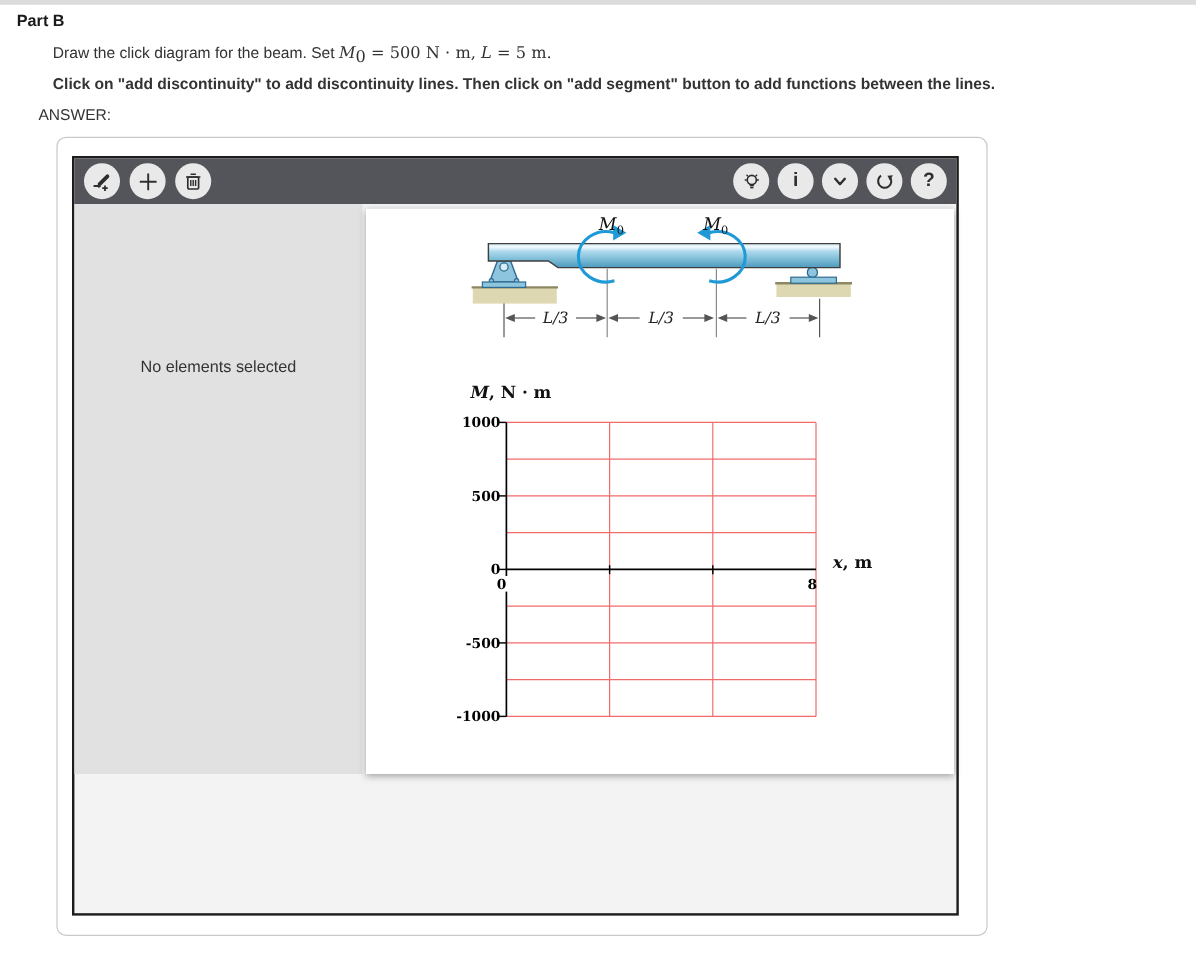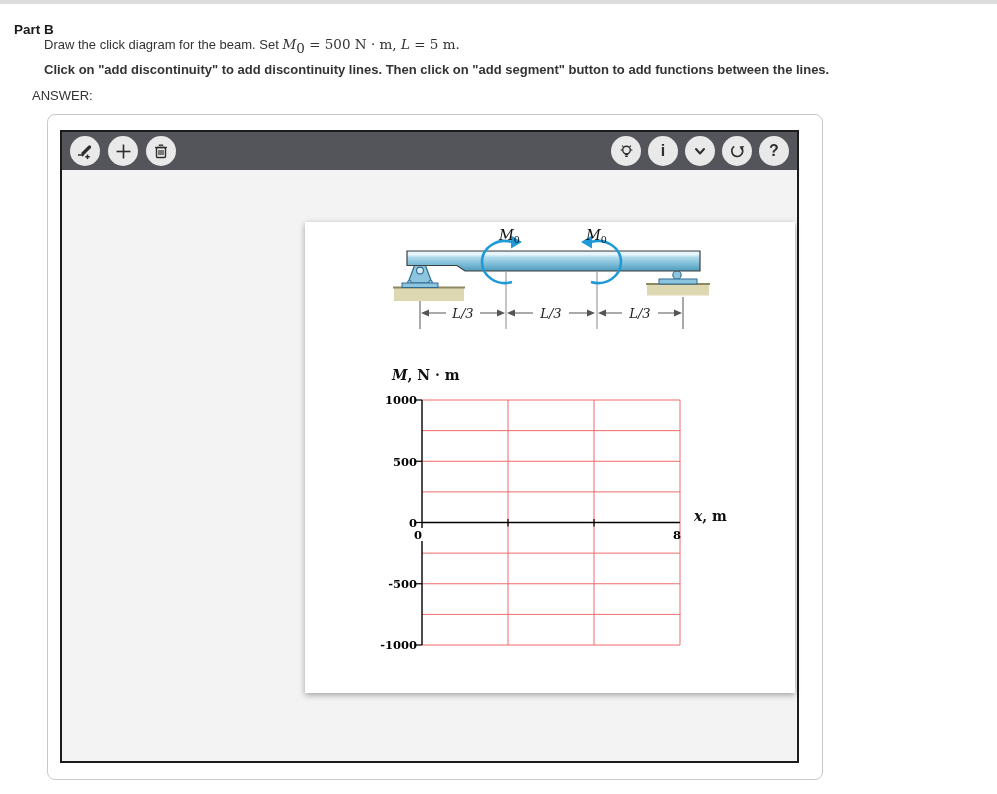--- a/index.html
+++ b/index.html
@@ -1,19 +1,19 @@
 <!DOCTYPE html>
 <html><head>
 <meta charset="utf-8">
 <style>
   * { margin:0; padding:0; box-sizing:border-box; }
   html,body { width:997px; height:794px; background:#ffffff; overflow:hidden;
               font-family:"Liberation Sans", sans-serif; }
   .top-rule { position:absolute; left:0; top:0; width:997px; height:4px; background:#dcdcdc; }
-  .part-title { position:absolute; left:14px; top:22px; font-size:13.5px; font-weight:bold; color:#1a1a1a; }
+  .part-title { position:absolute; left:14px; top:10px; font-size:13.5px; font-weight:bold; color:#1a1a1a; }
   .line1 { position:absolute; left:44px; top:36px; font-size:13px; color:#333; }
   .line2 { position:absolute; left:44px; top:62px; font-size:13px; font-weight:bold; color:#333; }
   .answer-label { position:absolute; left:32px; top:88px; font-size:13px; color:#333; }
   .math { font-family:"DejaVu Serif", serif; font-size:13.5px; }
   .mi { font-style:italic; }
 
   .outer-panel { position:absolute; left:47px; top:114px; width:776px; height:666px;
                  background:#ffffff; border:1px solid #c9c9c9; border-radius:8px; }
   .applet { position:absolute; left:12px; top:15px; width:739px; height:633px;
             border:2px solid #1c1c1c; background:#f3f3f3; }
@@ -23,21 +23,21 @@
   .tb-group-right { display:flex; gap:7px; margin-left:auto; }
   .tb-btn { width:30px; height:30px; border-radius:50%; background:#e9e9e9;
             display:flex; align-items:center; justify-content:center; cursor:pointer; }
   .tb-btn svg { display:block; }
   .glyph-btn { font-family:"Liberation Sans", sans-serif; font-weight:bold; font-size:16px; color:#2e2e2e; }
 
   .side-panel { position:absolute; left:0; top:38px; width:240px; height:475px; background:#e1e1e1; }
   .side-panel .empty-msg { margin-top:128px; text-align:center; font-size:13.5px; color:#333; }
 
   .figure-card { position:absolute; left:243px; top:42px; width:490px; height:471px;
-                 background:#ffffff; box-shadow:0 2px 6px rgba(0,0,0,0.35);margin-top:48px; }
+                 background:#ffffff; box-shadow:0 2px 6px rgba(0,0,0,0.35); }
 
   
   .tick-label { font-family:"DejaVu Serif", serif; font-weight:bold; font-size:11.5px; fill:#000; }
   .axis-title { font-family:"DejaVu Serif", serif; font-weight:600; font-size:14px; fill:#111; }
   .dim-label  { font-family:"DejaVu Serif", serif; font-style:italic; font-size:13px; fill:#222; }
   .m0-label   { font-family:"DejaVu Serif", serif; font-style:italic; font-size:14.5px; fill:#111; }
   .m0-sub     { font-family:"DejaVu Serif", serif; font-style:normal; font-size:9.5px; fill:#111; }
   .it { font-style:italic; }
 </style>
 </head>
@@ -109,20 +109,23 @@
             <path d="M 6.2 4.4 A 5.5 5.5 0 1 0 13.6 5.6" fill="none" stroke="#2e2e2e" stroke-width="1.7"></path>
             <polygon points="11.6,4.4 16.2,4.0 13.4,8.2" fill="#2e2e2e"></polygon>
           </svg>
         </div>
         <div class="tb-btn">
           <span class="glyph-btn">?</span>
         </div>
       </div>
     </div>
 
+    <div class="side-panel">
+      <div class="empty-msg">No elements selected</div>
+    </div>
 
     <div class="figure-card">
       <svg width="490" height="471" viewBox="0 0 490 471">
         <defs>
           <linearGradient id="beamG" x1="0" y1="0" x2="0" y2="1">
             <stop offset="0" stop-color="#cfe9f4"></stop>
             <stop offset="0.14" stop-color="#f2fafd"></stop>
             <stop offset="0.32" stop-color="#aedaec"></stop>
             <stop offset="0.62" stop-color="#82c0da"></stop>
             <stop offset="1" stop-color="#4e9abc"></stop>

